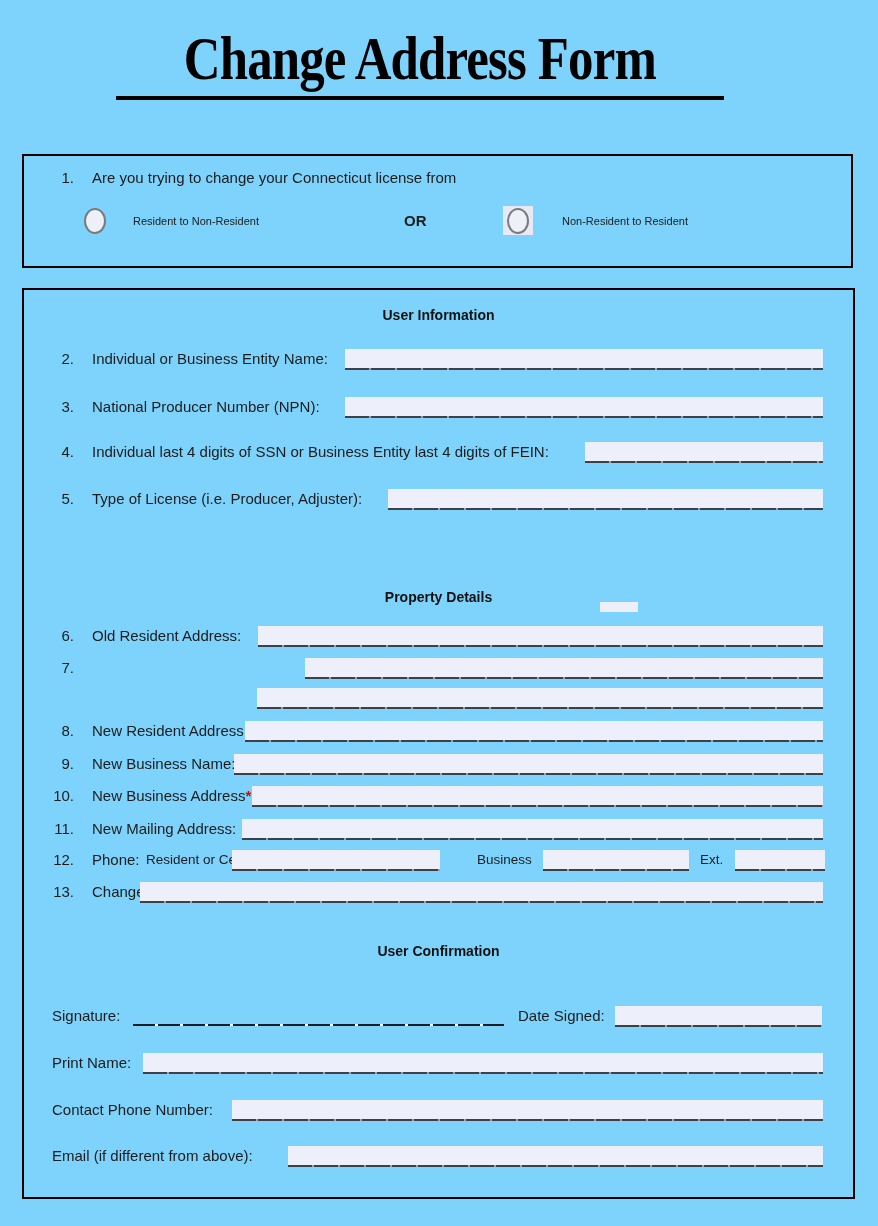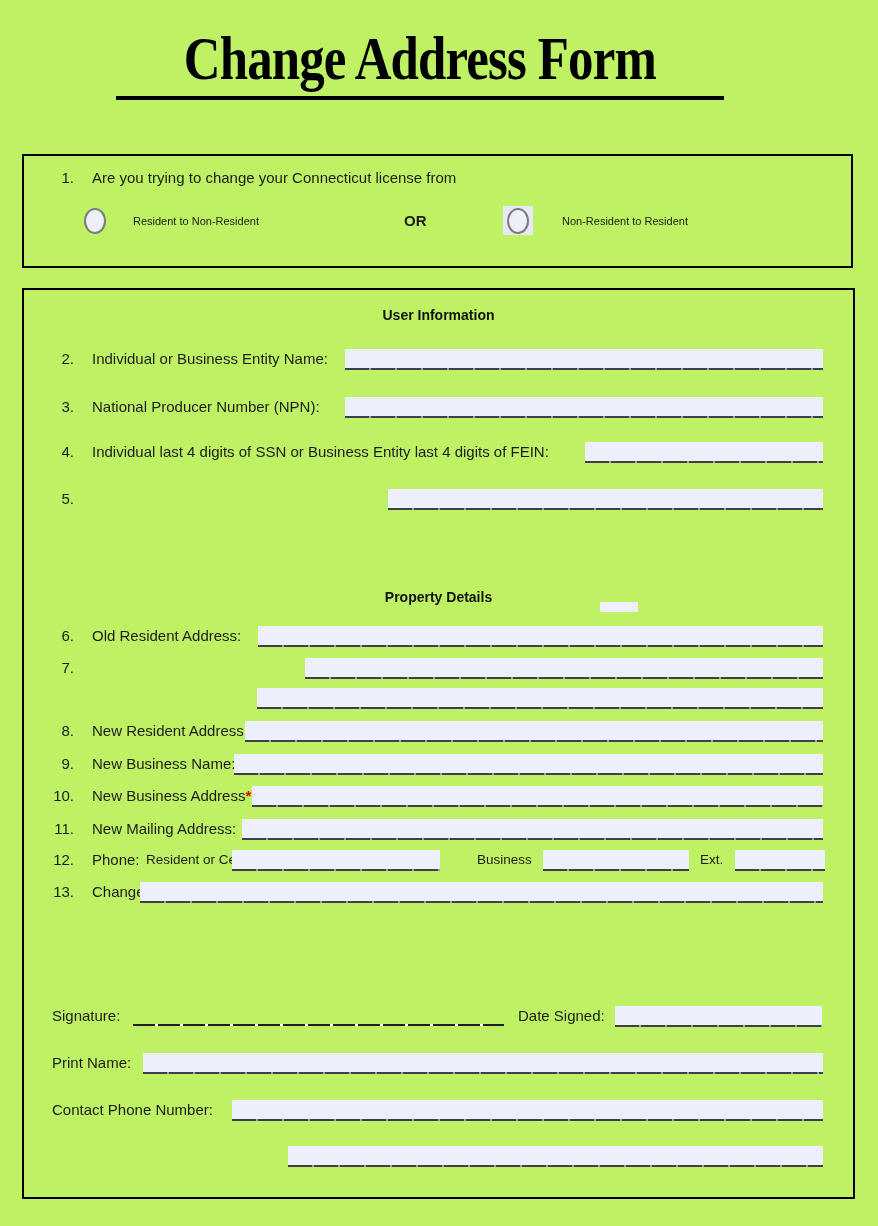--- a/index.html
+++ b/index.html
@@ -1,16 +1,16 @@
 <!DOCTYPE html>
 <html><head>
 <meta charset="utf-8">
 <style>
   html,body{margin:0;padding:0;background:#fff;}
-  .page{position:relative;width:878px;height:1226px;background:#bef264;
+  .page{position:relative;width:878px;height:1226px;background:#7dd3fc;
         font-family:"Liberation Sans",sans-serif;color:#1c1c1c;overflow:hidden;}
 
   
   .title-wrap{position:absolute;left:116px;top:26px;width:608px;text-align:center;}
   .title{display:inline-block;font-family:"Liberation Serif",serif;font-weight:bold;
          font-size:62px;line-height:1.05;white-space:nowrap;color:#000;
          transform:scaleX(0.82);transform-origin:50% 50%;letter-spacing:-1px;}
   .title-rule{position:absolute;left:116px;top:96px;width:608px;height:4px;background:#000;}
 
   
@@ -86,20 +86,21 @@
     </div>
 
     <div class="row" style="top:151px;">
       <span class="num">4.</span>
       <span class="lbl">Individual last 4 digits of SSN or Business Entity last 4 digits of FEIN:</span>
       <div class="field" style="left:561px;right:30px;"></div>
     </div>
 
     <div class="row" style="top:198px;">
       <span class="num">5.</span>
+      <span class="lbl">Type of License (i.e. Producer, Adjuster):</span>
       <div class="field" style="left:364px;right:30px;"></div>
     </div>
 
     <div class="section-heading" style="top:299px;">Property Details</div>
     <div class="stray" style="left:576px;top:312px;"></div>
 
     <div class="row" style="top:335px;">
       <span class="num">6.</span>
       <span class="lbl">Old Resident Address:</span>
       <div class="field" style="left:234px;right:30px;"></div>
@@ -147,36 +148,38 @@
       <span class="lbl sub-lbl" style="left:676px;">Ext.</span>
       <div class="field" style="left:711px;width:90px;"></div>
     </div>
 
     <div class="row" style="top:591px;">
       <span class="num">13.</span>
       <span class="lbl">Change:</span>
       <div class="field" style="left:116px;right:30px;"></div>
     </div>
 
+    <div class="section-heading" style="top:653px;">User Confirmation</div>
 
     <div class="row" style="top:715px;">
       <span class="lbl-plain">Signature:</span>
       <div class="sigline" style="left:109px;width:371px;"></div>
       <span class="lbl" style="left:494px;">Date Signed:</span>
       <div class="field" style="left:591px;width:207px;"></div>
     </div>
 
     <div class="row" style="top:762px;">
       <span class="lbl-plain">Print Name:</span>
       <div class="field" style="left:119px;right:30px;"></div>
     </div>
 
     <div class="row" style="top:809px;">
       <span class="lbl-plain">Contact Phone Number:</span>
       <div class="field" style="left:208px;right:30px;"></div>
     </div>
 
     <div class="row" style="top:855px;">
+      <span class="lbl-plain">Email (if different from above):</span>
       <div class="field" style="left:264px;right:30px;"></div>
     </div>
 
   </div>
 </div>
 
 </body></html>

